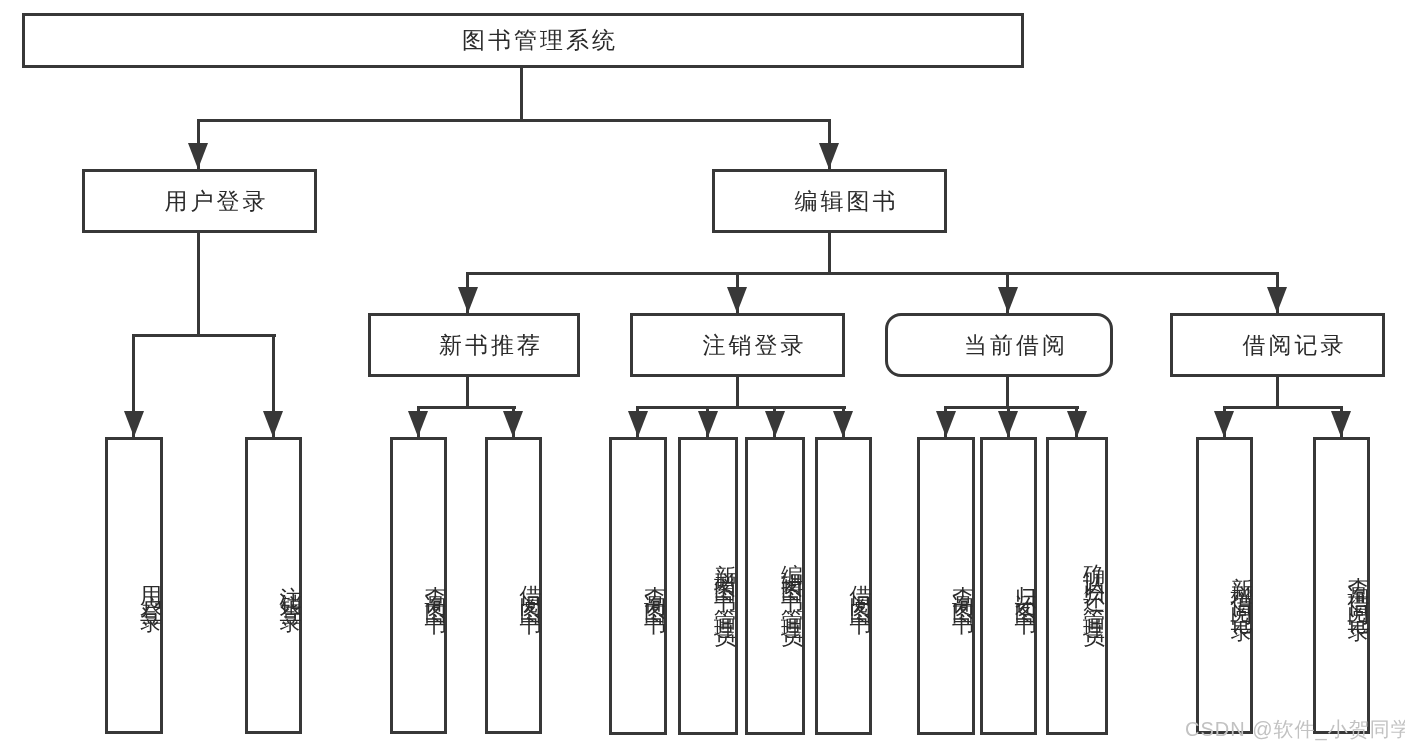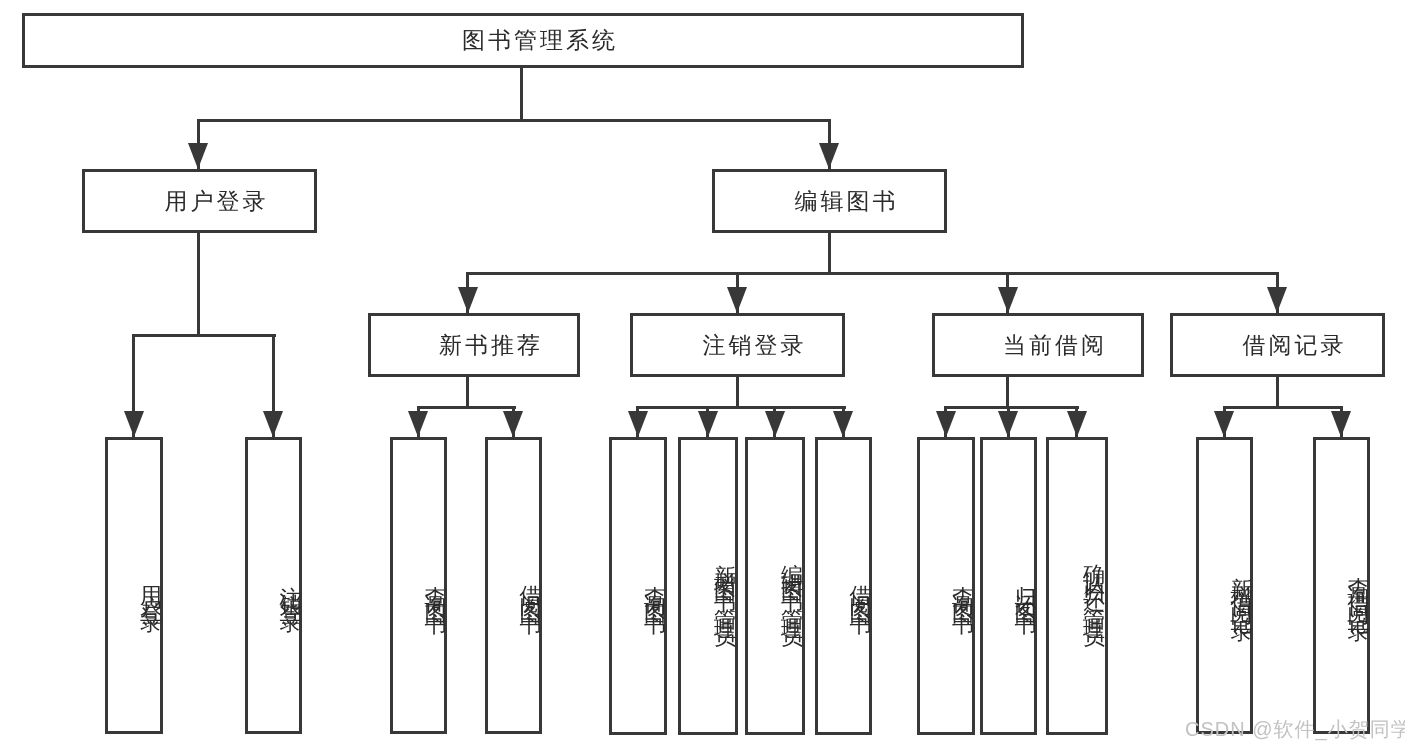--- a/index.html
+++ b/index.html
@@ -65,21 +65,21 @@
   <div class="arr" style="left:458px; top:287px;"></div>
   <div class="vl" style="left:736px; top:272px; height:41px;"></div>
   <div class="arr" style="left:727px; top:287px;"></div>
   <div class="vl" style="left:1006px; top:272px; height:41px;"></div>
   <div class="arr" style="left:998px; top:287px;"></div>
   <div class="vl" style="left:1276px; top:272px; height:41px;"></div>
   <div class="arr" style="left:1267px; top:287px;"></div>
 
   <div class="box h" style="left:362px; top:313px; width:212px; height:64px;margin-left:6px;">新书推荐</div>
   <div class="box h" style="left:630px; top:313px; width:215px; height:64px;">注销登录</div>
-  <div class="box h" style="left:932px; top:313px; width:212px; height:64px;">当前借阅</div>
+  <div class="box h" style="left:885px; top:313px; width:228px; height:64px;border-radius:16px;">当前借阅</div>
   <div class="box h" style="left:1170px; top:313px; width:215px; height:64px;">借阅记录</div>
 
   <div class="vl" style="left:466px; top:377px; height:32px;"></div>
   <div class="hl" style="left:417px; top:406px; width:99px;"></div>
   <div class="vl" style="left:417px; top:406px; height:31px;"></div>
   <div class="arr" style="left:408px; top:411px;"></div>
   <div class="vl" style="left:512px; top:406px; height:31px;"></div>
   <div class="arr" style="left:503px; top:411px;"></div>
 
   <div class="vl" style="left:736px; top:377px; height:32px;"></div>

